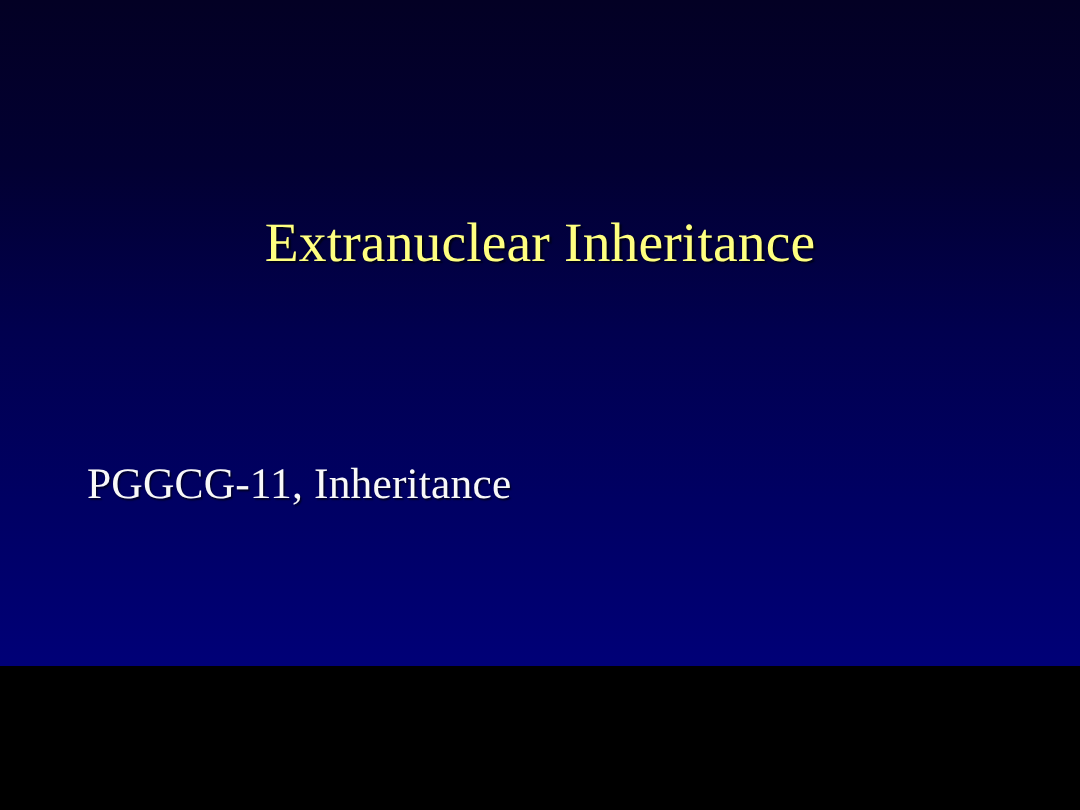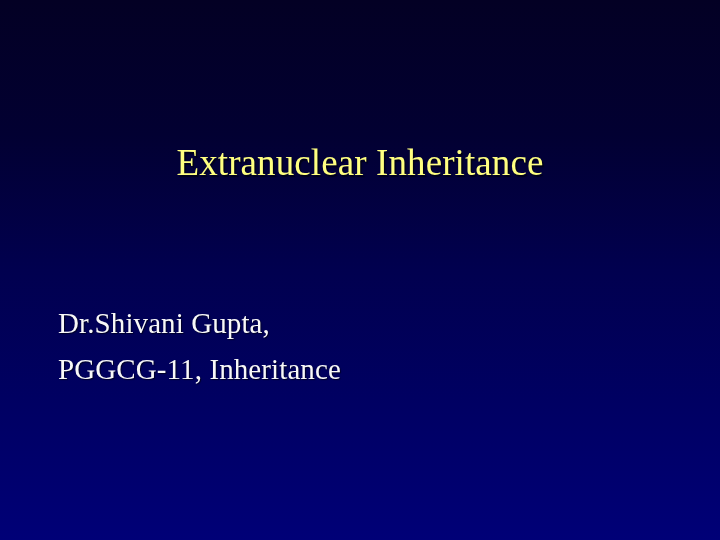--- a/index.html
+++ b/index.html
@@ -5,21 +5,21 @@
 <style>
   html, body {
     margin: 0;
     padding: 0;
     background: #000000;
   }
 
   #slide {
     position: relative;
     width: 720px;
-    height: 540px;
+    height: 444px;
     overflow: hidden;
     
     background-image: linear-gradient(
       to bottom,
       #030024 0%,
       #020032 25%,
       #01004f 50%,
       #000063 75%,
       #000077 100%
     );
@@ -76,17 +76,16 @@
 </head>
 <body>
 
 <div id="slide">
 
   <div id="title-block">
     <h1 id="slide-title">Extranuclear Inheritance</h1>
   </div>
 
   <div id="body-block">
-    <span class="body-line">Dr.Shivani Gupta,</span>
     <span class="body-line">PGGCG-11, Inheritance</span>
   </div>
 
 </div>
 
 </body></html>

